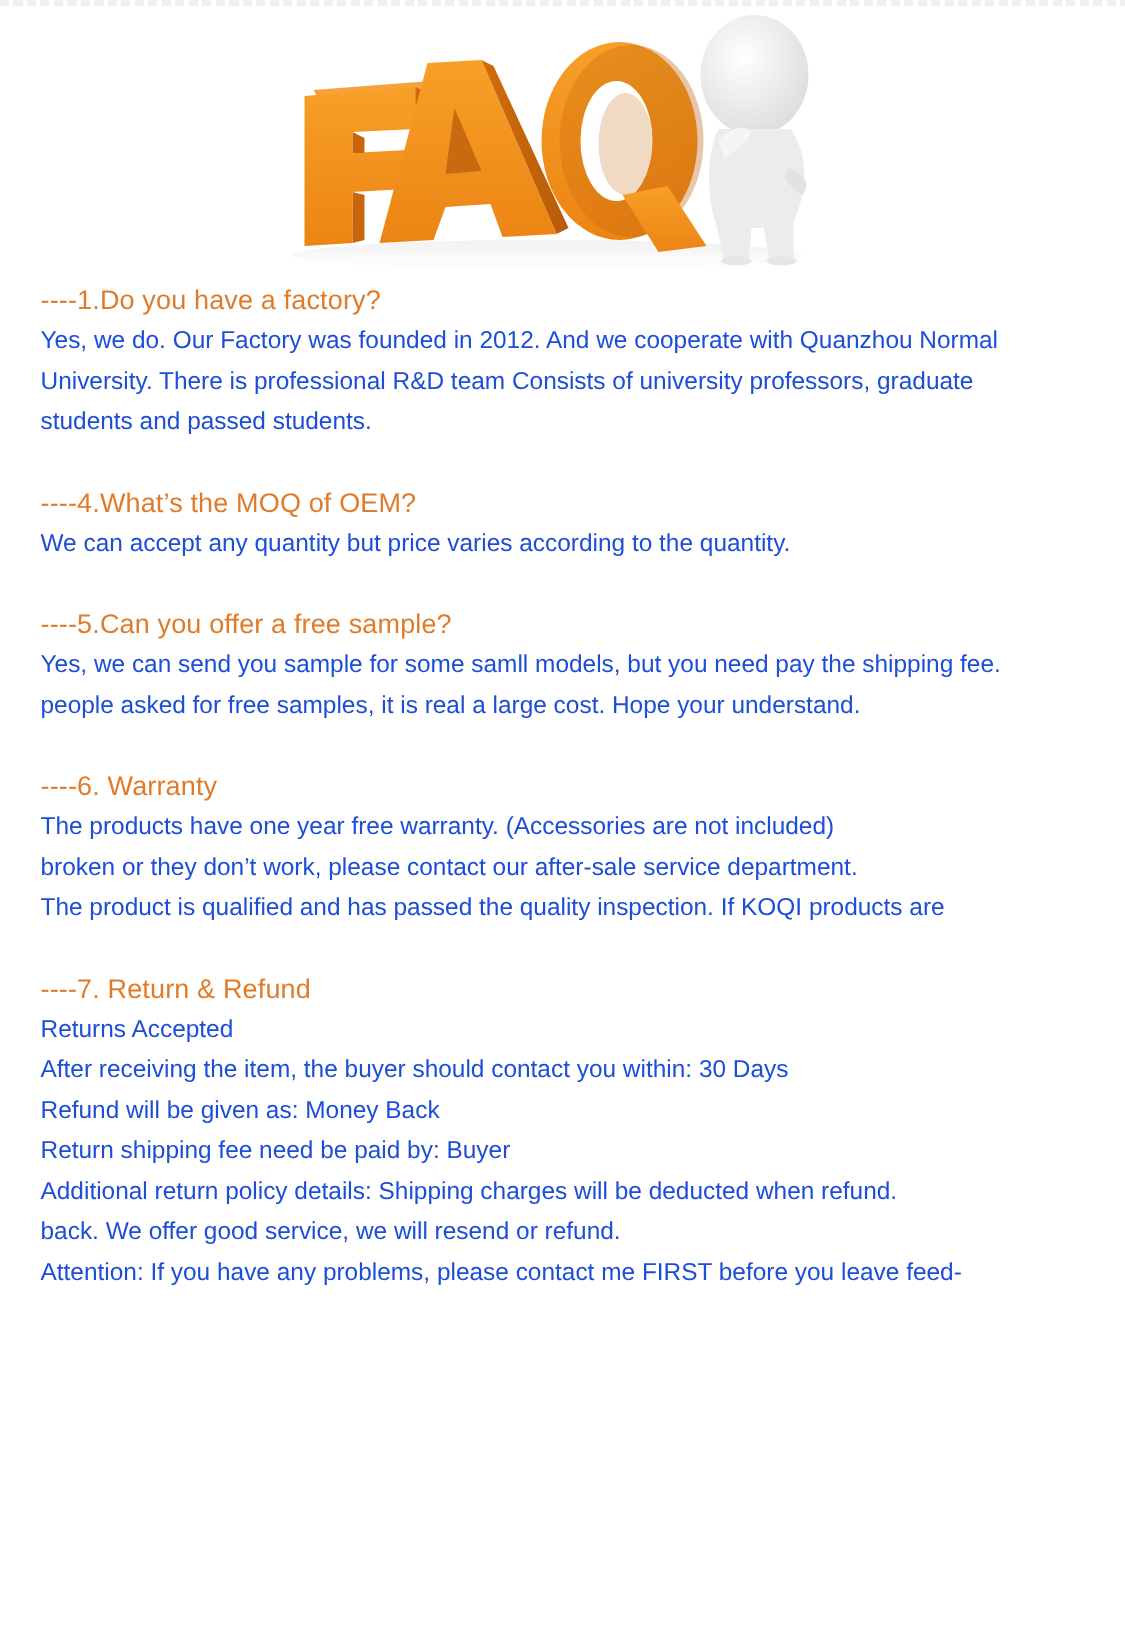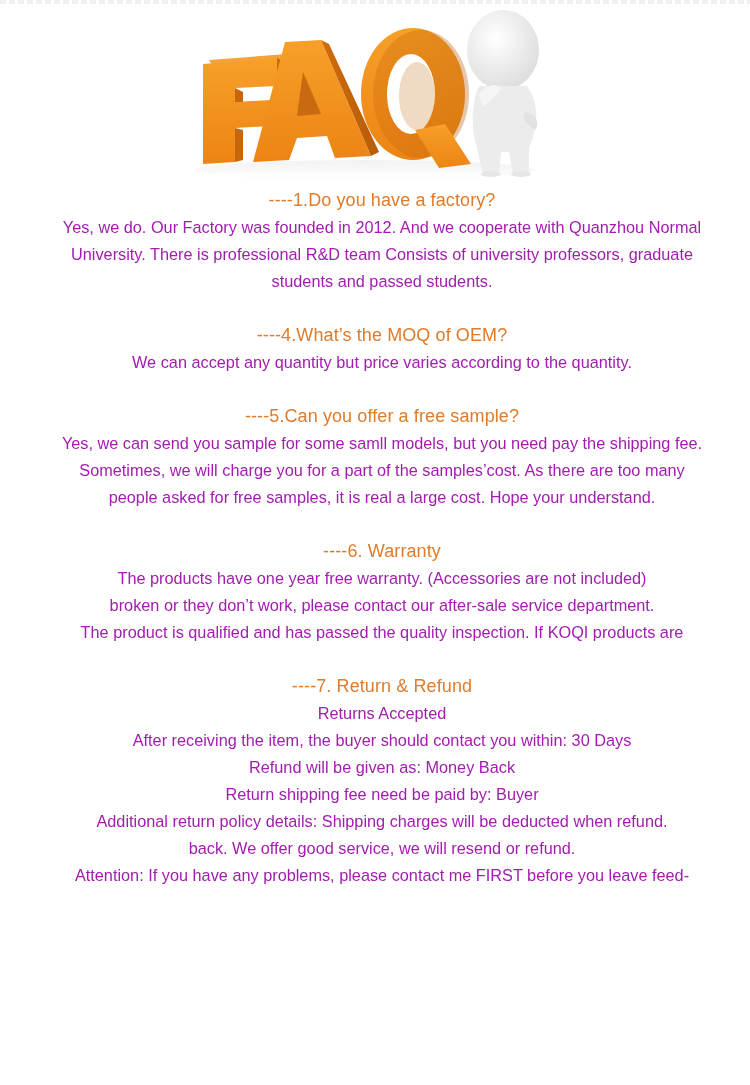--- a/index.html
+++ b/index.html
@@ -30,32 +30,31 @@
     }
     .banner svg { display: block; }
     .content {
       position: absolute;
       left: 27px;
       top: 187px;
       width: 710px;
     }
     .faq-item {
       margin: 0 0 27px 0;
-      text-align: center;
     }
     .faq-question {
       color: #e07b2a;
       font-size: 18px;
       line-height: 27px;
       height: 27px;
       white-space: nowrap;
       letter-spacing: 0.1px;
     }
     .faq-answer {
-      color: #a21caf;
+      color: #1d4ed8;
       font-size: 16.3px;
       line-height: 27px;
     }
     .faq-answer .line {
       display: block;
       white-space: nowrap;
     }
   </style>
 </head>
 <body>
@@ -126,21 +125,20 @@
     <div class="faq-question">----4.What’s the MOQ of OEM?</div>
     <div class="faq-answer">
       <span class="line">We can accept any quantity but price varies according to the quantity.</span>
     </div>
   </div>
 
   <div class="faq-item">
     <div class="faq-question">----5.Can you offer a free sample?</div>
     <div class="faq-answer">
       <span class="line">Yes, we can send you sample for some samll models, but you need pay the shipping fee.</span>
-      <span class="line">Sometimes, we will charge you for a part of the samples’cost. As there are too many</span>
       <span class="line">people asked for free samples, it is real a large cost. Hope your understand.</span>
     </div>
   </div>
 
   <div class="faq-item">
     <div class="faq-question">----6. Warranty</div>
     <div class="faq-answer">
       <span class="line">The products have one year free warranty. (Accessories are not included)</span>
       <span class="line">broken or they don’t work, please contact our after-sale service department.</span>
       <span class="line">The product is qualified and has passed the quality inspection. If KOQI products are</span>

